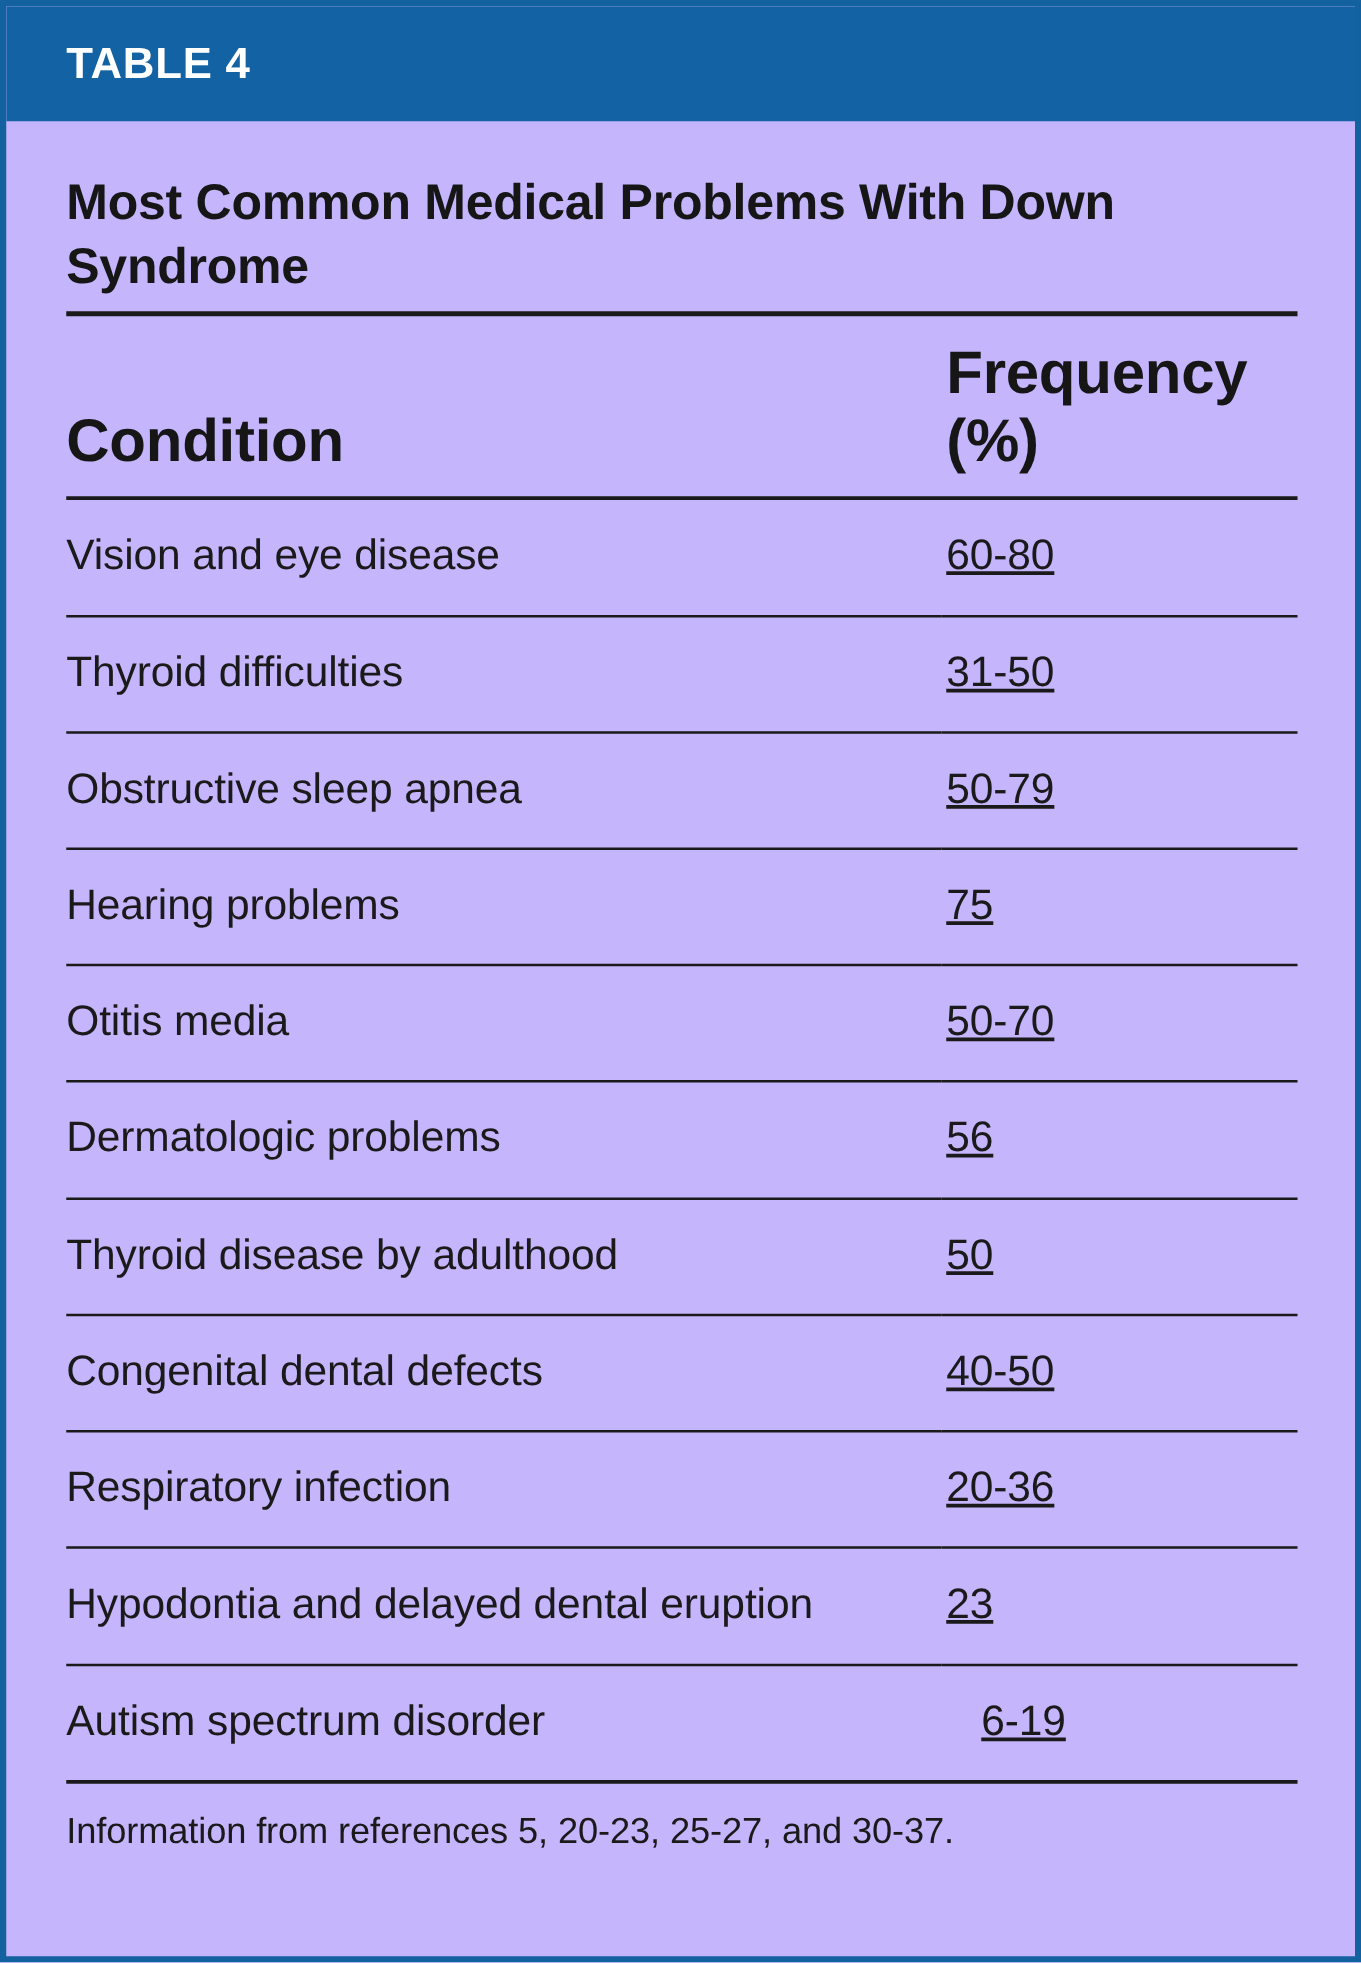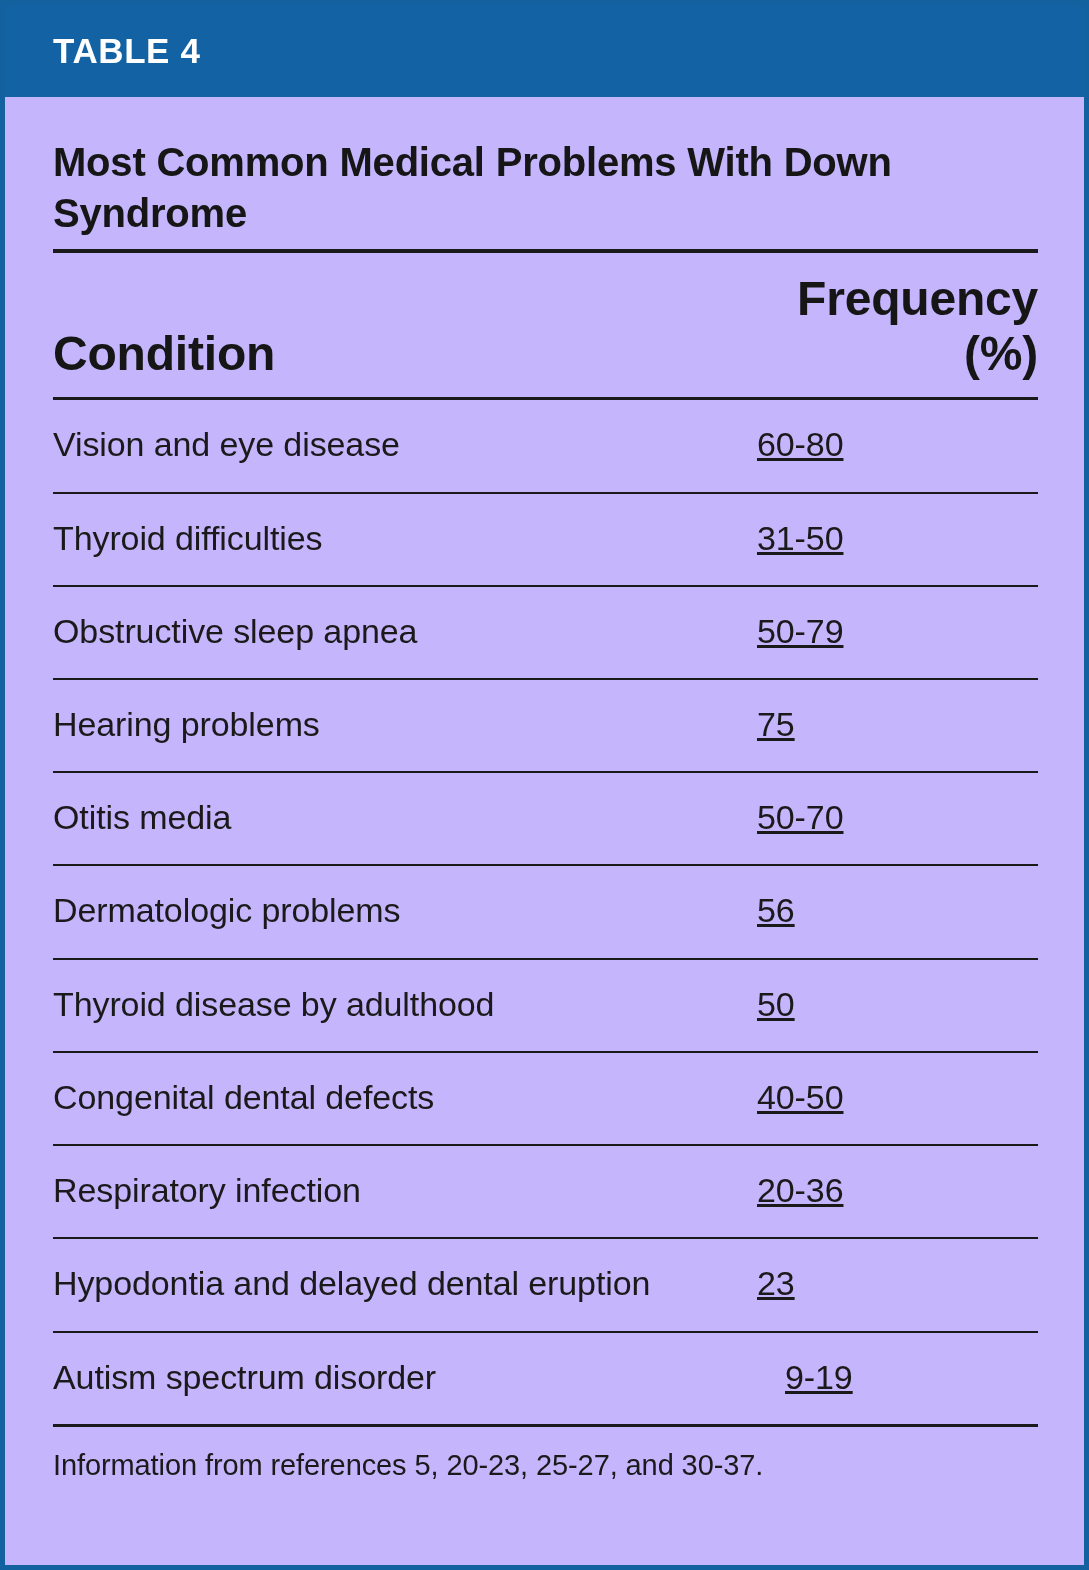--- a/index.html
+++ b/index.html
@@ -85,21 +85,20 @@
     vertical-align: bottom;
     font-family: Liberation Sans, sans-serif;
     font-weight: 700;
     font-size: 48px;
     color: #161616;
     padding: 18px 0 16px 0;
     letter-spacing: -0.2px;
   }
   table.data-table th.th-frequency {
     padding-left: 4px;
-    text-align: right;
   }
 
   table.data-table td {
     vertical-align: top;
     font-family: "Liberation Sans", sans-serif;
     font-weight: 400;
     font-size: 34px;
     line-height: 1.33;
     color: #1a1a1a;
     padding: 22px 0 24px 0;
@@ -197,21 +196,21 @@
         <tr>
           <td class="td-condition">Respiratory infection</td>
           <td class="td-frequency">20-36</td>
         </tr>
         <tr>
           <td class="td-condition">Hypodontia and delayed dental eruption</td>
           <td class="td-frequency">23</td>
         </tr>
         <tr>
           <td class="td-condition">Autism spectrum disorder</td>
-          <td class="td-frequency indent">9-19</td>
+          <td class="td-frequency indent">6-19</td>
         </tr>
       </tbody>
     </table>
 
     <hr class="rule-medium">
 
     <div class="table-footnote">Information from references 5, 20-23, 25-27, and 30-37.</div>
 
   </div>
 </div>

